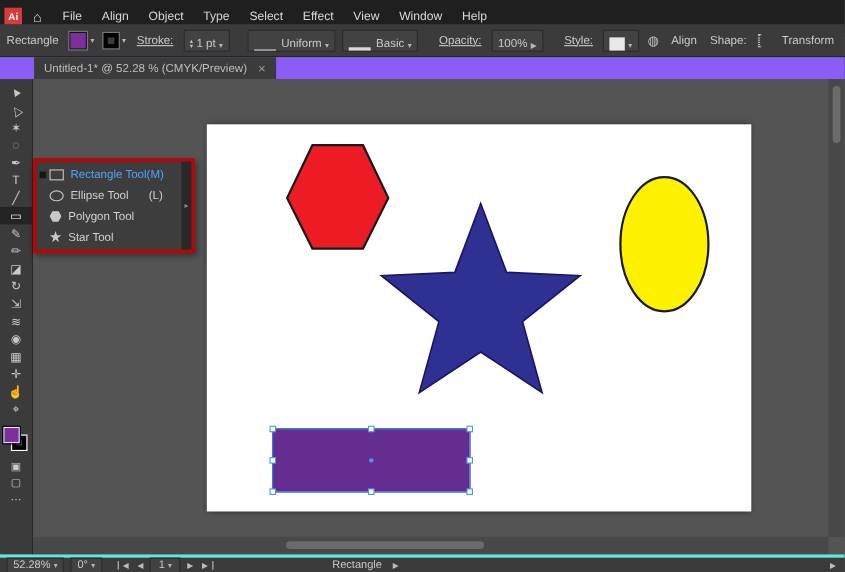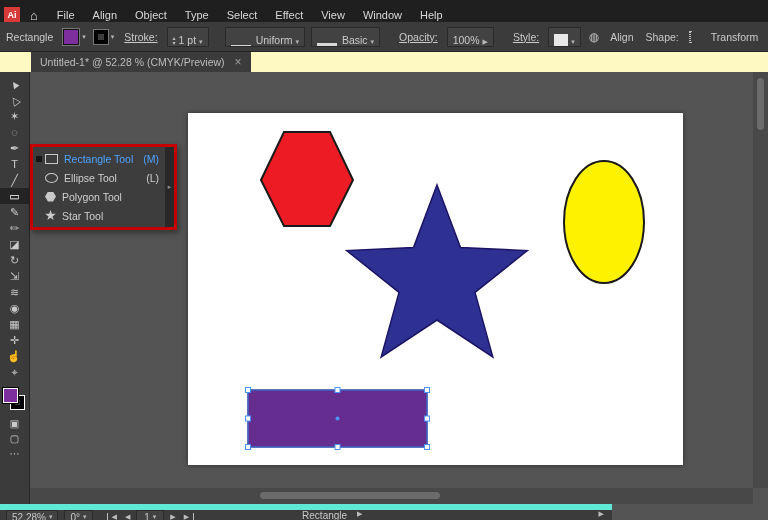--- a/index.html
+++ b/index.html
@@ -31,21 +31,21 @@
           height:18px;padding:0 5px;margin:0 3px;white-space:nowrap}
   .spin{display:flex;flex-direction:column;font-size:6px;line-height:5px;color:#bbb;margin-right:3px}
   .vsep{width:1px;height:20px;background:#2a2a2a;margin:0 5px}
   .mini-line{width:20px;height:1px;background:#d8d8d8;margin-right:5px}
   .mini-line.thick{height:3px}
   .cb-icon{margin:0 5px;font-size:12px;color:#c5c5c5}
   .shape-ic{width:14px;height:10px;border:1px dotted #bfbfbf;margin:0 4px}
   .cb-right{margin-left:auto;display:flex;align-items:center;padding-right:6px}
 
   
-  .tabbar{left:0;top:52px;width:768px;height:20px;background:#fef9c3;display:flex;align-items:flex-end}
+  .tabbar{left:0;top:52px;width:768px;height:20px;background:#8b5cf6;display:flex;align-items:flex-end}
   .doc-tab{margin-left:31px;height:20px;background:#3b3b3b;display:flex;align-items:center;
            padding:0 9px;font-size:10.5px;color:#bdbdbd;white-space:nowrap}
   .tab-close{margin-left:10px;color:#9d9d9d;font-size:12px;cursor:default}
 
   
   .toolbar{left:0;top:72px;width:30px;height:432px;background:#3b3b3b;
            border-right:1px solid #272727;box-sizing:border-box;display:flex;flex-direction:column}
   #tool-list{padding-top:4px}
   .tool{width:29px;height:16px;display:flex;align-items:center;justify-content:center;
         font-size:11px;color:#c9c9c9;cursor:default}
@@ -65,42 +65,42 @@
   .hscroll{left:30px;top:488px;width:723px;height:16px;background:#484848}
   .hthumb{position:absolute;left:230px;top:4px;width:180px;height:7px;background:#6b6b6b;border-radius:4px}
 
   .artboard{left:188px;top:113px;width:495px;height:352px;background:#ffffff;
             box-shadow:0 0 5px rgba(0,0,0,.45)}
 
   
   .flyout{left:30px;top:144px;width:147px;background:#3d3d3d;border:3px solid #c40000;
           box-sizing:border-box;box-shadow:2px 3px 6px rgba(0,0,0,.4)}
   .fly-inner{position:relative;padding:2px 0}
-  #flyout-items{margin-right:7px}
+  #flyout-items{margin-right:18px}
   .fly-row{display:flex;align-items:center;height:19px;font-size:10.5px;color:#cfcfcf;cursor:default}
   .fly-mark{width:11px;height:19px;display:flex;align-items:center;justify-content:center;flex:none}
   .fly-mark.on::before{content:"";width:6px;height:6px;background:#161616}
   .fi{flex:none;margin:0 6px 0 1px}
   .fi-rectangle{width:11px;height:8px;border:1px solid #c9c9c9}
   .fi-ellipse{width:11px;height:8px;border:1px solid #c9c9c9;border-radius:50%}
   .fi-polygon{width:11px;height:10px;background:#c9c9c9;
               clip-path:polygon(27% 0,73% 0,100% 50%,73% 100%,27% 100%,0 50%)}
   .fi-star{width:11px;height:11px;background:#c9c9c9;
            clip-path:polygon(50% 0,62% 35%,98% 35%,68% 58%,79% 92%,50% 71%,21% 92%,32% 58%,2% 35%,38% 35%)}
   .fi-line{width:12px;height:1px;background:#c9c9c9;transform:rotate(-45deg)}
   .fly-label{white-space:nowrap}
   .fly-short{margin-left:auto;padding-right:8px}
   .fly-row.active .fly-label,.fly-row.active .fly-short{color:#4da3ff}
   .fly-tear{position:absolute;right:0;top:0;bottom:0;width:9px;background:#282828;
             display:flex;align-items:center;justify-content:center;color:#8a8a8a;font-size:7px}
 
   
-  .statusbar{left:0;top:504px;width:612px;height:16px;background:#3b3b3b;
-             border-top:6px solid #5eead4;box-sizing:border-box;display:flex;
-             align-items:flex-start;font-size:10px;color:#c9c9c9}
+  .statusbar{left:0;top:504px;width:768px;height:16px;background:#3b3b3b;
+             border-top:3px solid #5eead4;box-sizing:border-box;display:flex;
+             align-items:center;font-size:10px;color:#c9c9c9}
   .sb-box{display:flex;align-items:center;background:#424242;border:1px solid #2b2b2b;
           height:12px;padding:0 5px;margin-left:6px;white-space:nowrap}
   .sb-nav{display:flex;align-items:center;margin-left:14px}
   .nav-ic{font-size:7px;color:#bdbdbd;padding:0 4px}
   .nav-bar-l{border-left:1px solid #bdbdbd}
   .nav-bar-r{border-right:1px solid #bdbdbd}
   .sb-field{width:16px;justify-content:center;margin-left:2px;margin-right:2px}
   .sb-tool{margin-left:108px}
   .sb-arrow{font-size:7px;color:#bdbdbd;margin-left:10px}
   .sb-right{margin-left:auto;margin-right:8px;font-size:7px;color:#bdbdbd}

